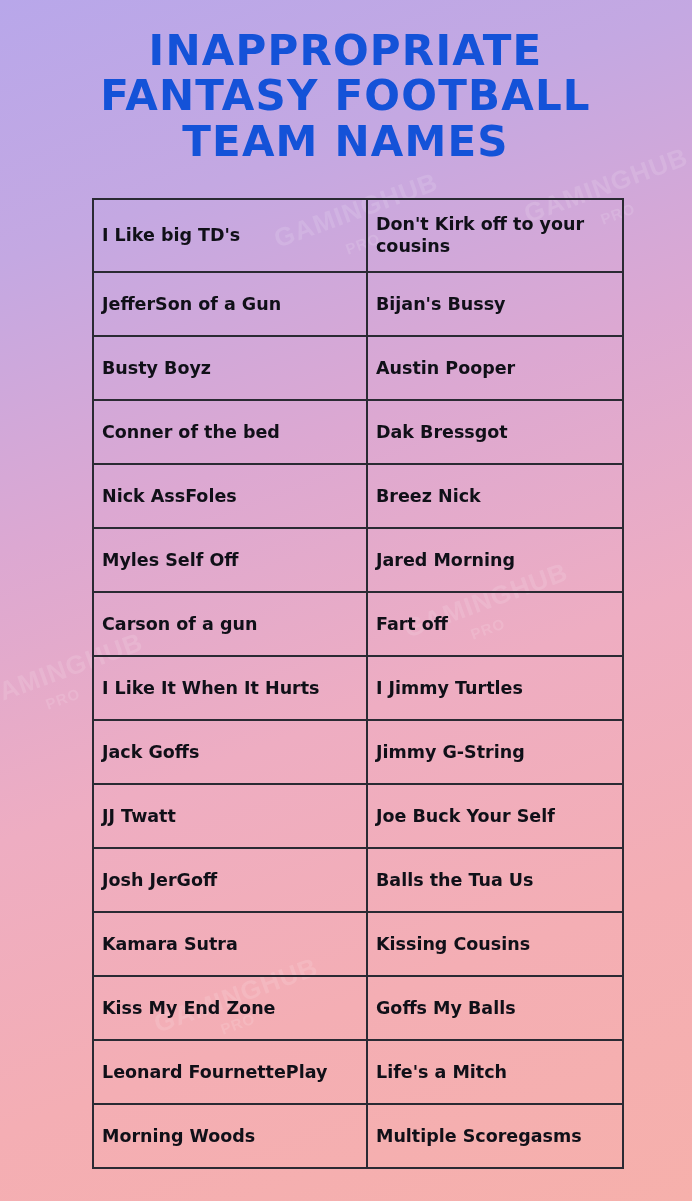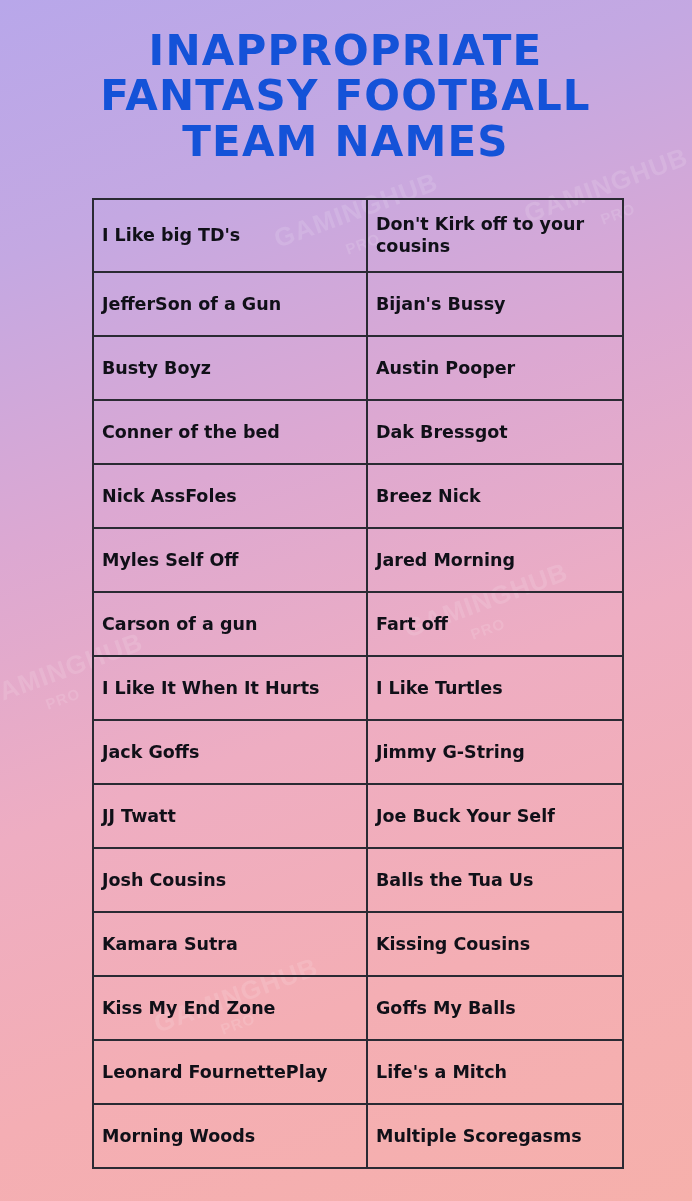--- a/index.html
+++ b/index.html
@@ -136,32 +136,32 @@
         <tr>
           <td>Myles Self Off</td>
           <td>Jared Morning</td>
         </tr>
         <tr>
           <td>Carson of a gun</td>
           <td>Fart off</td>
         </tr>
         <tr>
           <td>I Like It When It Hurts</td>
-          <td>I Like Turtles</td>
+          <td>I Jimmy Turtles</td>
         </tr>
         <tr>
           <td>Jack Goffs</td>
           <td>Jimmy G-String</td>
         </tr>
         <tr>
           <td>JJ Twatt</td>
           <td>Joe Buck Your Self</td>
         </tr>
         <tr>
-          <td>Josh Cousins</td>
+          <td>Josh JerGoff</td>
           <td>Balls the Tua Us</td>
         </tr>
         <tr>
           <td>Kamara Sutra</td>
           <td>Kissing Cousins</td>
         </tr>
         <tr>
           <td>Kiss My End Zone</td>
           <td>Goffs My Balls</td>
         </tr>

